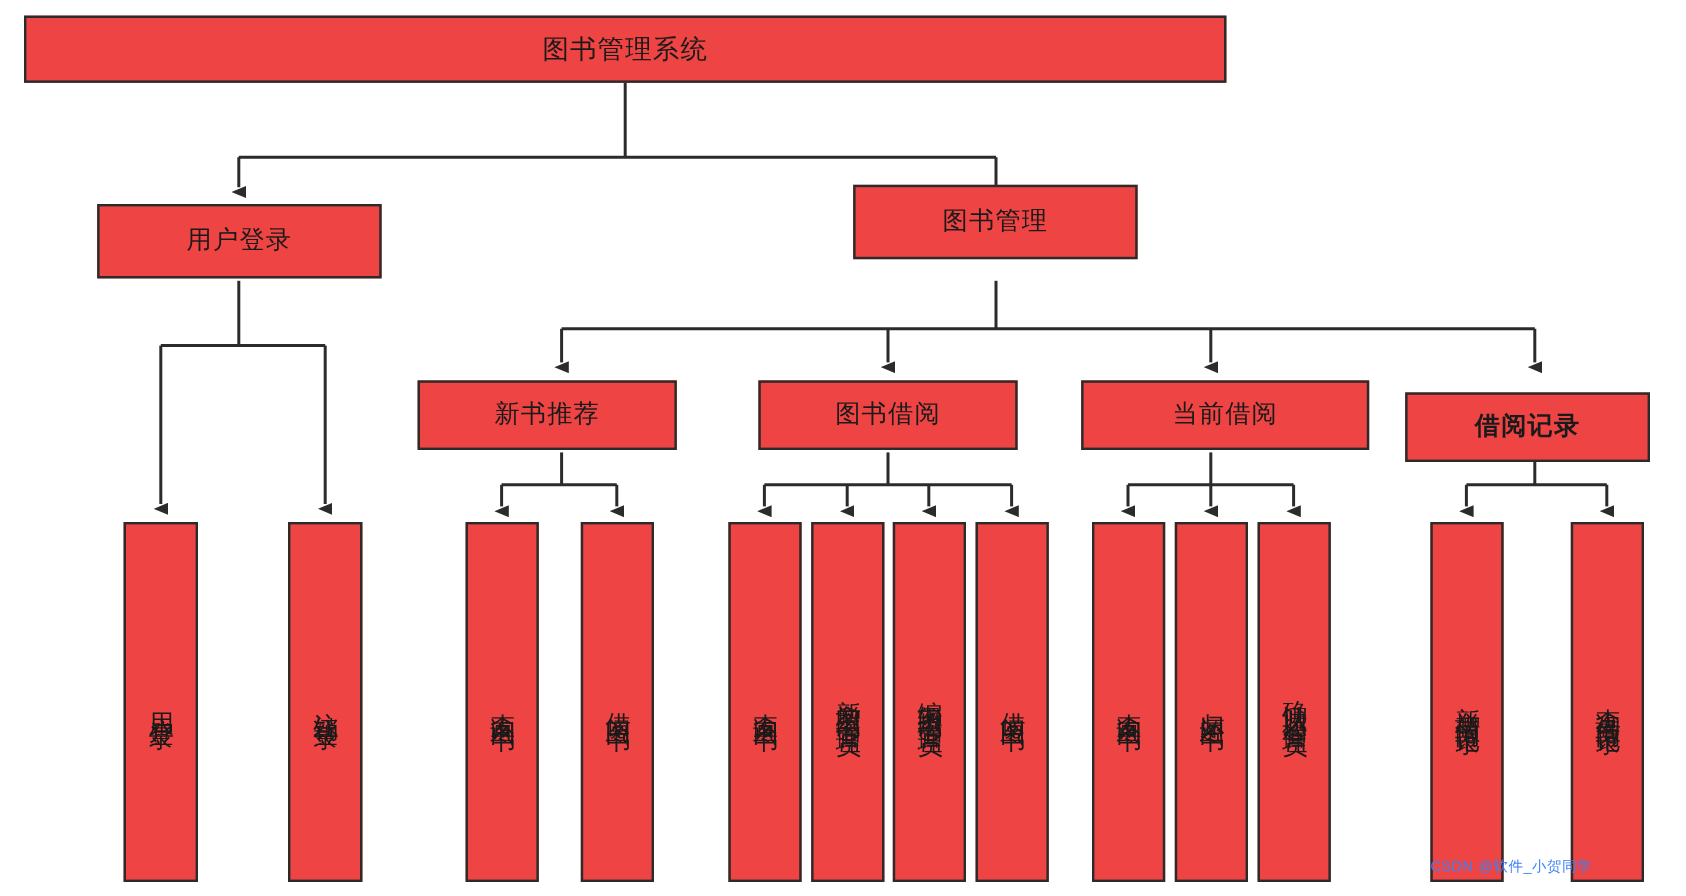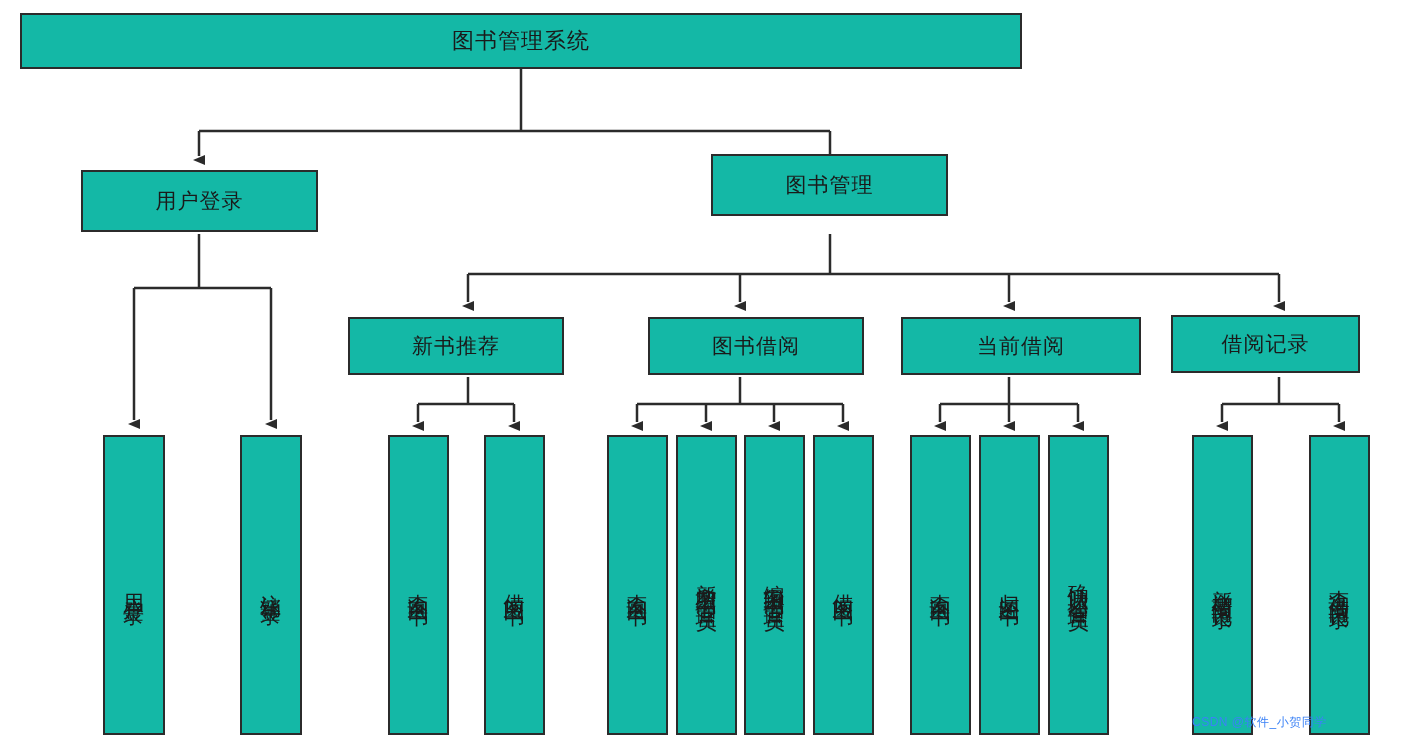--- a/index.html
+++ b/index.html
@@ -21,21 +21,21 @@
     position: absolute;
     left: 0;
     top: 0;
     width: 1405px;
     height: 747px;
     pointer-events: none;
   }
   .node {
     position: absolute;
     box-sizing: border-box;
-    background: #14b8a6;
+    background: #ef4444;
     border: 2px solid #2b2b2b;
     display: flex;
     align-items: center;
     justify-content: center;
     color: #1a1a1a;
   }
   .node .label {
     display: block;
     text-align: center;
     line-height: 1.1;
@@ -133,27 +133,27 @@
   <div class="node horiz" style="left:81px; top:170px; width:237px; height:62px;">
     <span class="label">用户登录</span>
   </div>
   <div class="node horiz" style="left:711px; top:154px; width:237px; height:62px;">
     <span class="label">图书管理</span>
   </div>
 
   <div class="node horiz" style="left:348px; top:317px; width:216px; height:58px;">
     <span class="label">新书推荐</span>
   </div>
-  <div class="node horiz" style="left:632px; top:317px; width:216px; height:58px;margin-left:16px;">
+  <div class="node horiz" style="left:632px; top:317px; width:216px; height:58px;">
     <span class="label">图书借阅</span>
   </div>
   <div class="node horiz" style="left:901px; top:317px; width:240px; height:58px;">
     <span class="label">当前借阅</span>
   </div>
-  <div class="node horiz" style="left:1171px; top:315px; width:189px; height:58px;">
+  <div class="node horiz" style="left:1171px; top:327px; width:204px; height:58px;font-weight:bold;">
     <span class="label">借阅记录</span>
   </div>
 
   <div class="node vert" style="left:103px; top:435px; width:62px; height:300px;">
     <span class="label">用户登录</span>
   </div>
   <div class="node vert" style="left:240px; top:435px; width:62px; height:300px;">
     <span class="label">注销登录</span>
   </div>
 

